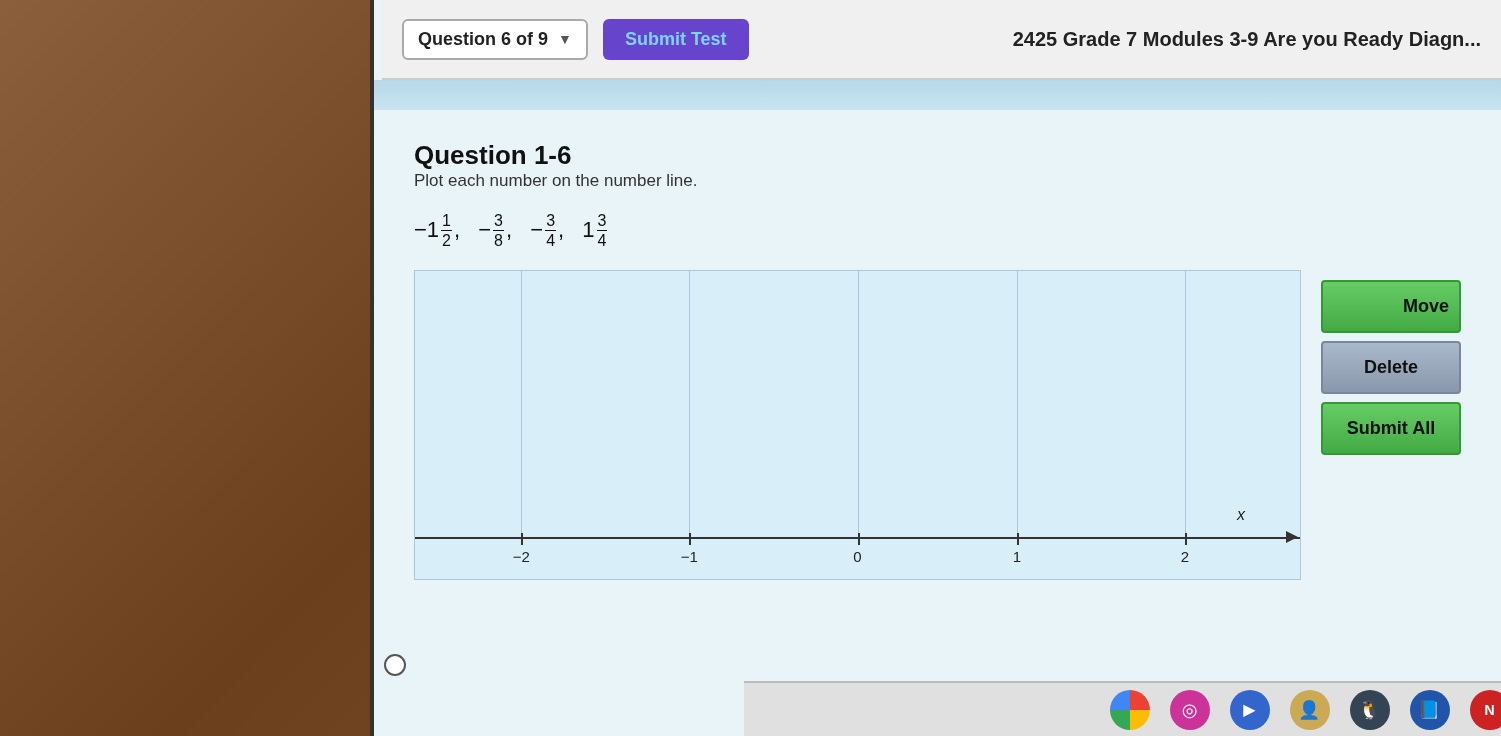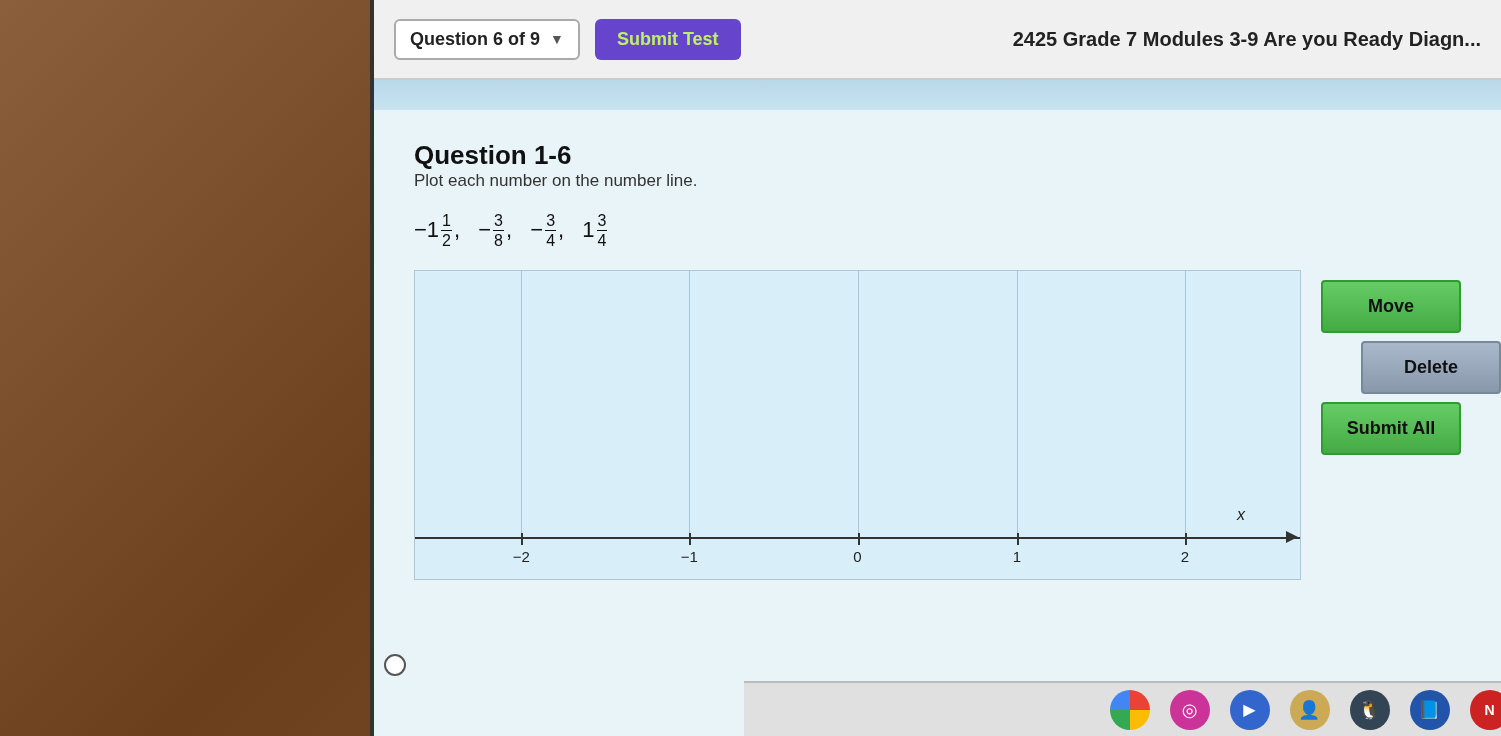--- a/index.html
+++ b/index.html
@@ -33,20 +33,21 @@
 
     
     .top-bar {
       background: #f0f0f0;
       height: 80px;
       display: flex;
       align-items: center;
       padding: 0 20px;
       gap: 15px;
       border-bottom: 2px solid #ccc;
+      margin-left: 8px;
     }
 
     .question-dropdown {
       display: flex;
       align-items: center;
       border: 2px solid #aaa;
       border-radius: 6px;
       background: white;
       padding: 8px 14px;
       font-size: 18px;
@@ -56,21 +57,21 @@
       cursor: pointer;
     }
 
     .chevron-icon {
       font-size: 14px;
       color: #555;
     }
 
     .submit-btn {
       background: #6644cc;
-      color: #bef264;
+      color: #7dd3fc;
       border: none;
       border-radius: 6px;
       padding: 10px 22px;
       font-size: 18px;
       font-weight: bold;
       cursor: pointer;
     }
 
     .test-title {
       margin-left: auto;
@@ -218,27 +219,27 @@
       font-size: 18px;
       font-weight: bold;
       text-align: center;
       cursor: pointer;
     }
 
     .tool-btn-move {
       background: linear-gradient(to bottom, #66cc66, #44aa44);
       color: #111;
       border-color: #339933;
+      text-align: right;
     }
 
     .tool-btn-delete {
       background: linear-gradient(to bottom, #aab8cc, #8898aa);
       color: #111;
       border-color: #778899;
-      margin-left: 40px;
     }
 
     .tool-btn-point {
       background: linear-gradient(to bottom, #aab8cc, #8898aa);
       color: #111;
       border-color: #778899;
     }
 
     .tool-btn-clearall {
       background: linear-gradient(to bottom, #66cc66, #44aa44);

